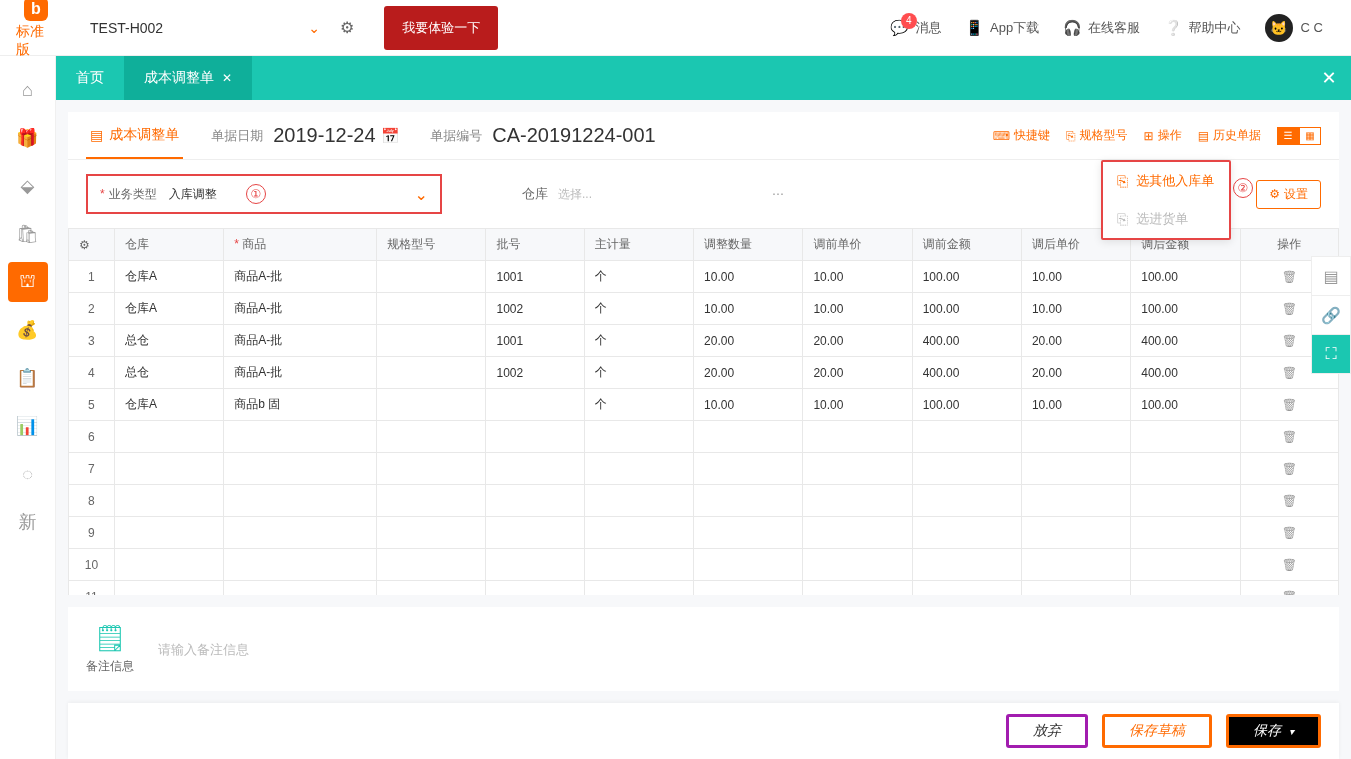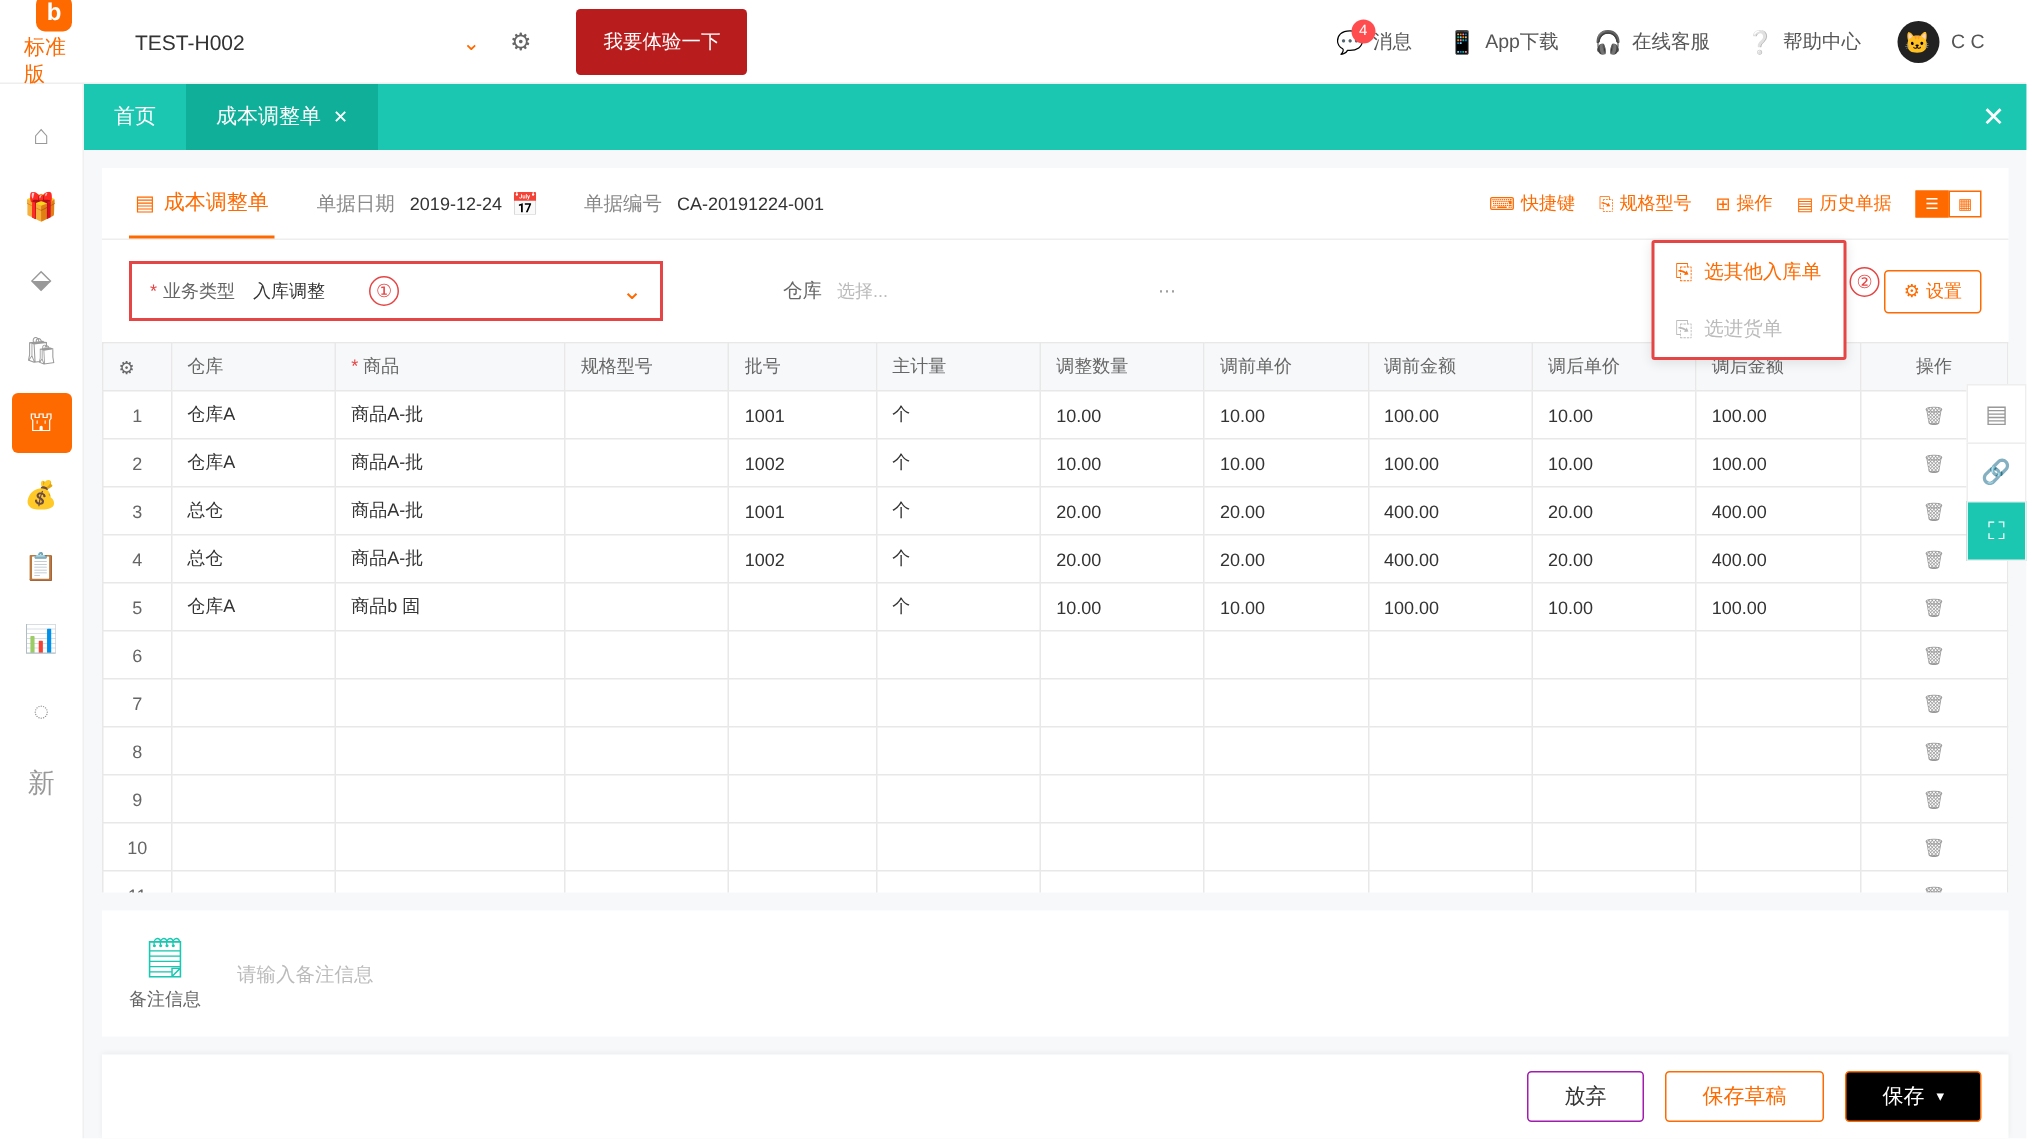--- a/index.html
+++ b/index.html
@@ -28,21 +28,21 @@
 .tab { height: 44px; padding: 0 20px; display: flex; align-items: center; color: #fff; font-size: 14px; cursor: pointer; }
 .tab.active { background: #0faf9a; }
 .tab .close-x { margin-left: 8px; font-size: 12px; }
 .tab-close-all { margin-left: auto; width: 44px; height: 44px; display: flex; align-items: center; justify-content: center; color: #fff; font-size: 18px; cursor: pointer; background: #1bc7b1; }
 
 .page-header { background: #fff; margin: 12px 12px 0 12px; padding: 0 18px; display: flex; align-items: center; height: 48px; border-bottom: 1px solid #eee; position: relative; }
 .page-tab { display: flex; align-items: center; height: 100%; border-bottom: 2px solid #ff6a00; color: #ff6a00; font-size: 14px; padding: 0 4px; }
 .page-tab .ico { margin-right: 6px; font-size: 14px; }
 .doc-info { margin-left: 28px; display: flex; align-items: center; color: #333; }
 .doc-info .label { color: #888; font-size: 13px; margin-right: 10px; }
-.doc-info .value { font-size: 12px; color: #333; margin-right: 6px; }
+.doc-info .value { font-size: 20px; color: #333; margin-right: 6px; }
 .doc-info .cal-ico { color: #999; font-size: 15px; margin-right: 30px; }
 .header-tools { margin-left: auto; display: flex; align-items: center; gap: 16px; }
 .header-tools .tool { color: #ff6a00; font-size: 12px; cursor: pointer; display: flex; align-items: center; gap: 4px; }
 .view-toggle { display: flex; }
 .view-toggle span { width: 22px; height: 18px; border: 1px solid #ff6a00; display: flex; align-items: center; justify-content: center; font-size: 10px; }
 .view-toggle span.active { background: #ff6a00; color: #fff; }
 .view-toggle span:not(.active) { color: #ff6a00; }
 
 .form-row { background: #fff; margin: 0 12px; padding: 14px 18px; display: flex; align-items: center; position: relative; }
 .biz-type-box { border: 2px solid #e64545; width: 356px; height: 40px; display: flex; align-items: center; padding: 0 12px; position: relative; }
@@ -77,21 +77,21 @@
 .hscroll .thumb { position: absolute; left: 50px; width: 70%; height: 100%; background: #bbb; border-radius: 5px; }
 
 .remark-section { background: #fff; margin: 12px; padding: 16px 18px; display: flex; align-items: center; gap: 24px; }
 .remark-label-box { display: flex; flex-direction: column; align-items: center; color: #1bc7b1; }
 .remark-label-box .rico { font-size: 26px; }
 .remark-label-box .rlabel { font-size: 12px; color: #666; margin-top: 4px; }
 .remark-input { flex: 1; border: none; outline: none; font-size: 13px; color: #333; }
 .remark-input::placeholder { color: #bbb; }
 
 .footer-bar { height: 56px; background: #fff; margin: 0 12px 0 12px; display: flex; align-items: center; justify-content: flex-end; padding: 0 18px; gap: 14px; box-shadow: 0 -1px 4px rgba(0,0,0,0.05); }
-.btn { height: 34px; padding: 0 24px; border-radius: 3px; font-size: 14px; cursor: pointer; border: 1px solid #a21caf; background: #fff; color: #333; display: flex; align-items: center; }
+.btn { height: 34px; padding: 0 24px; border-radius: 3px; font-size: 14px; cursor: pointer; border: 3px solid #a21caf; background: #fff; color: #333; display: flex; align-items: center; font-style: italic; }
 .btn.outline-orange { border-color: #ff6a00; color: #ff6a00; text-align: center; }
 .btn.solid-orange { background: #000000; color: #fff; border-color: #ff6a00; }
 .btn .caret { margin-left: 8px; font-size: 10px; }
 
 .right-rail { position: absolute; right: 0; top: 44px; width: 40px; display: flex; flex-direction: column; }
 .right-rail .rail-item { width: 40px; height: 40px; display: flex; align-items: center; justify-content: center; color: #999; font-size: 16px; background: #fff; border: 1px solid #eee; margin-bottom: -1px; cursor: pointer; }
 .right-rail .rail-item.active { background: #1bc7b1; color: #fff; }
 </style>
 </head>
 <body>

